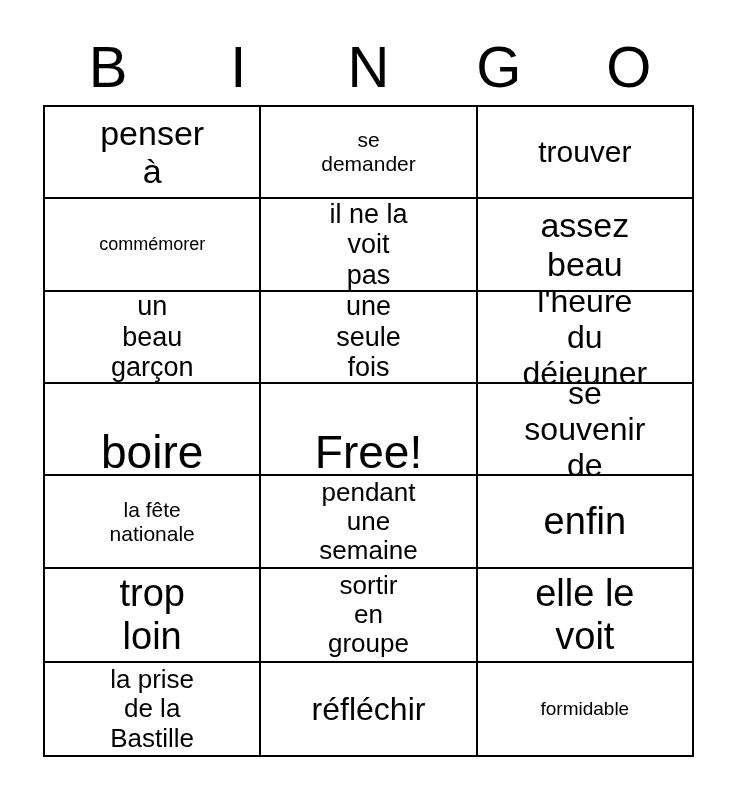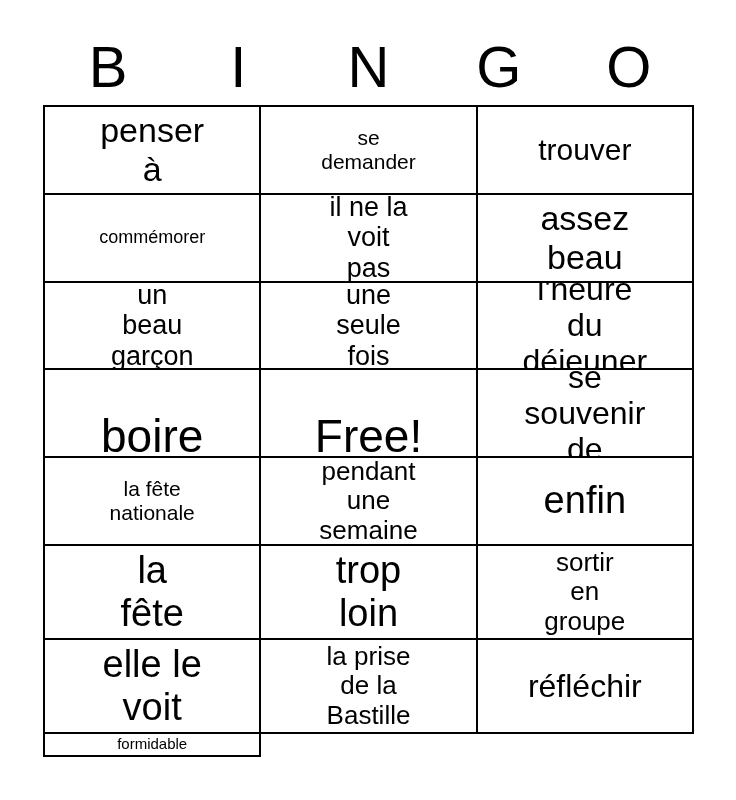--- a/index.html
+++ b/index.html
@@ -73,21 +73,21 @@
   .cell-text {
     display: block;
     width: 100%;
     line-height: 1.13;
     white-space: pre-line;
     word-break: normal;
   }
 
   
   .fs-xs   { font-size: 18px; }
-  .fs-sm   { font-size: 15px; }
+  .fs-sm   { font-size: 19px; }
   .fs-md   { font-size: 21px; }
   .fs-lg   { font-size: 32px; }
   .fs-xl   { font-size: 26px; }
   .fs-2xl  { font-size: 27px; }
   .fs-3xl  { font-size: 30px; }
   .fs-4xl  { font-size: 34px; }
   .fs-5xl  { font-size: 38px; }
   .fs-6xl  { font-size: 46px; margin-top: 48px; }
 </style>
 </head>
@@ -159,24 +159,20 @@
       </div>
       <div class="cell">
         <span class="cell-text fs-xl">pendant
 une
 semaine</span>
       </div>
       <div class="cell">
         <span class="cell-text fs-5xl">enfin</span>
       </div>
       <div class="cell">
-        <span class="cell-text fs-5xl">la
-fête</span>
-      </div>
-      <div class="cell">
         <span class="cell-text fs-5xl">trop
 loin</span>
       </div>
       <div class="cell">
         <span class="cell-text fs-xl">sortir
 en
 groupe</span>
       </div>
       <div class="cell">
         <span class="cell-text fs-5xl">elle le

